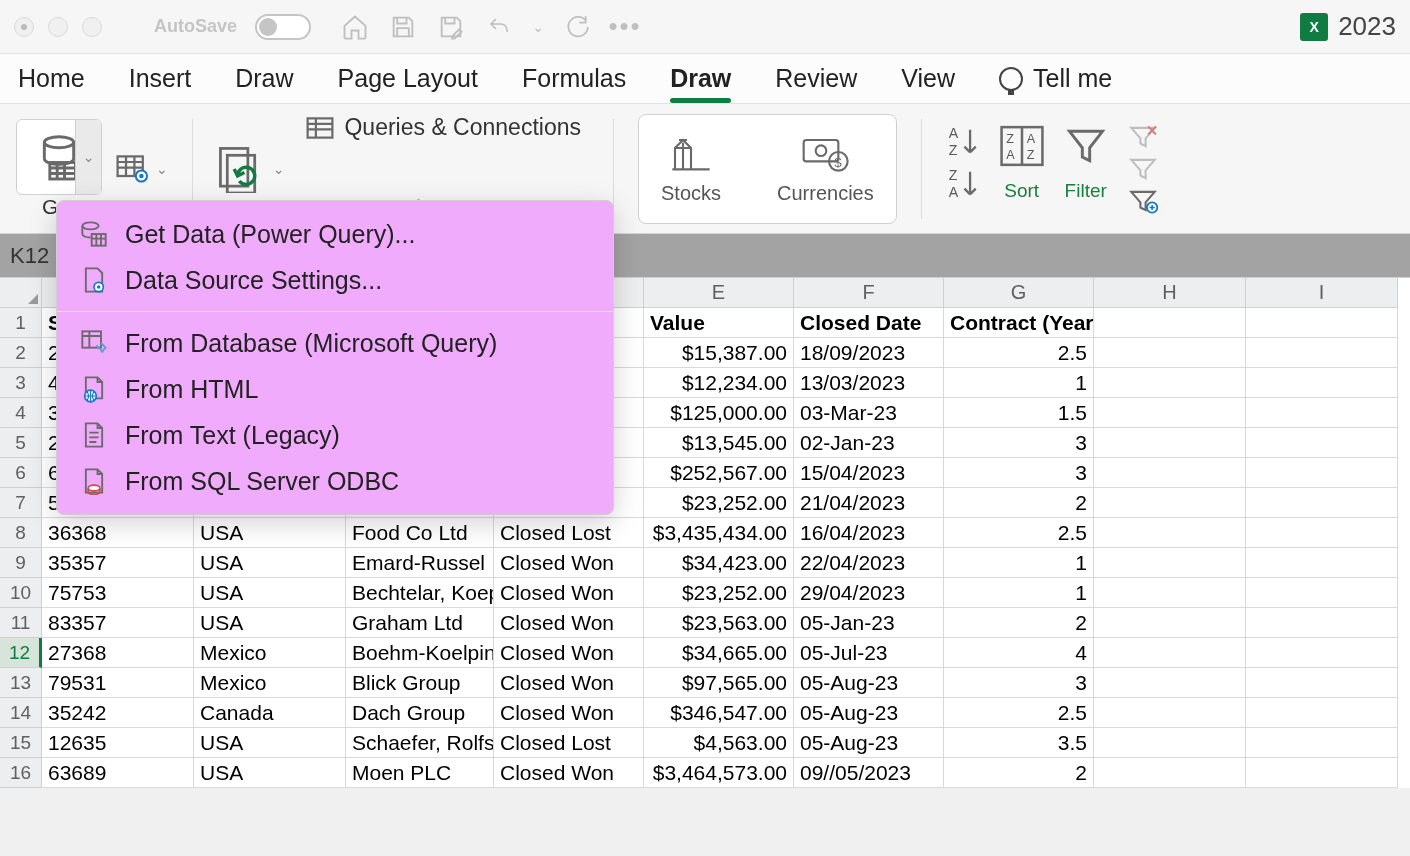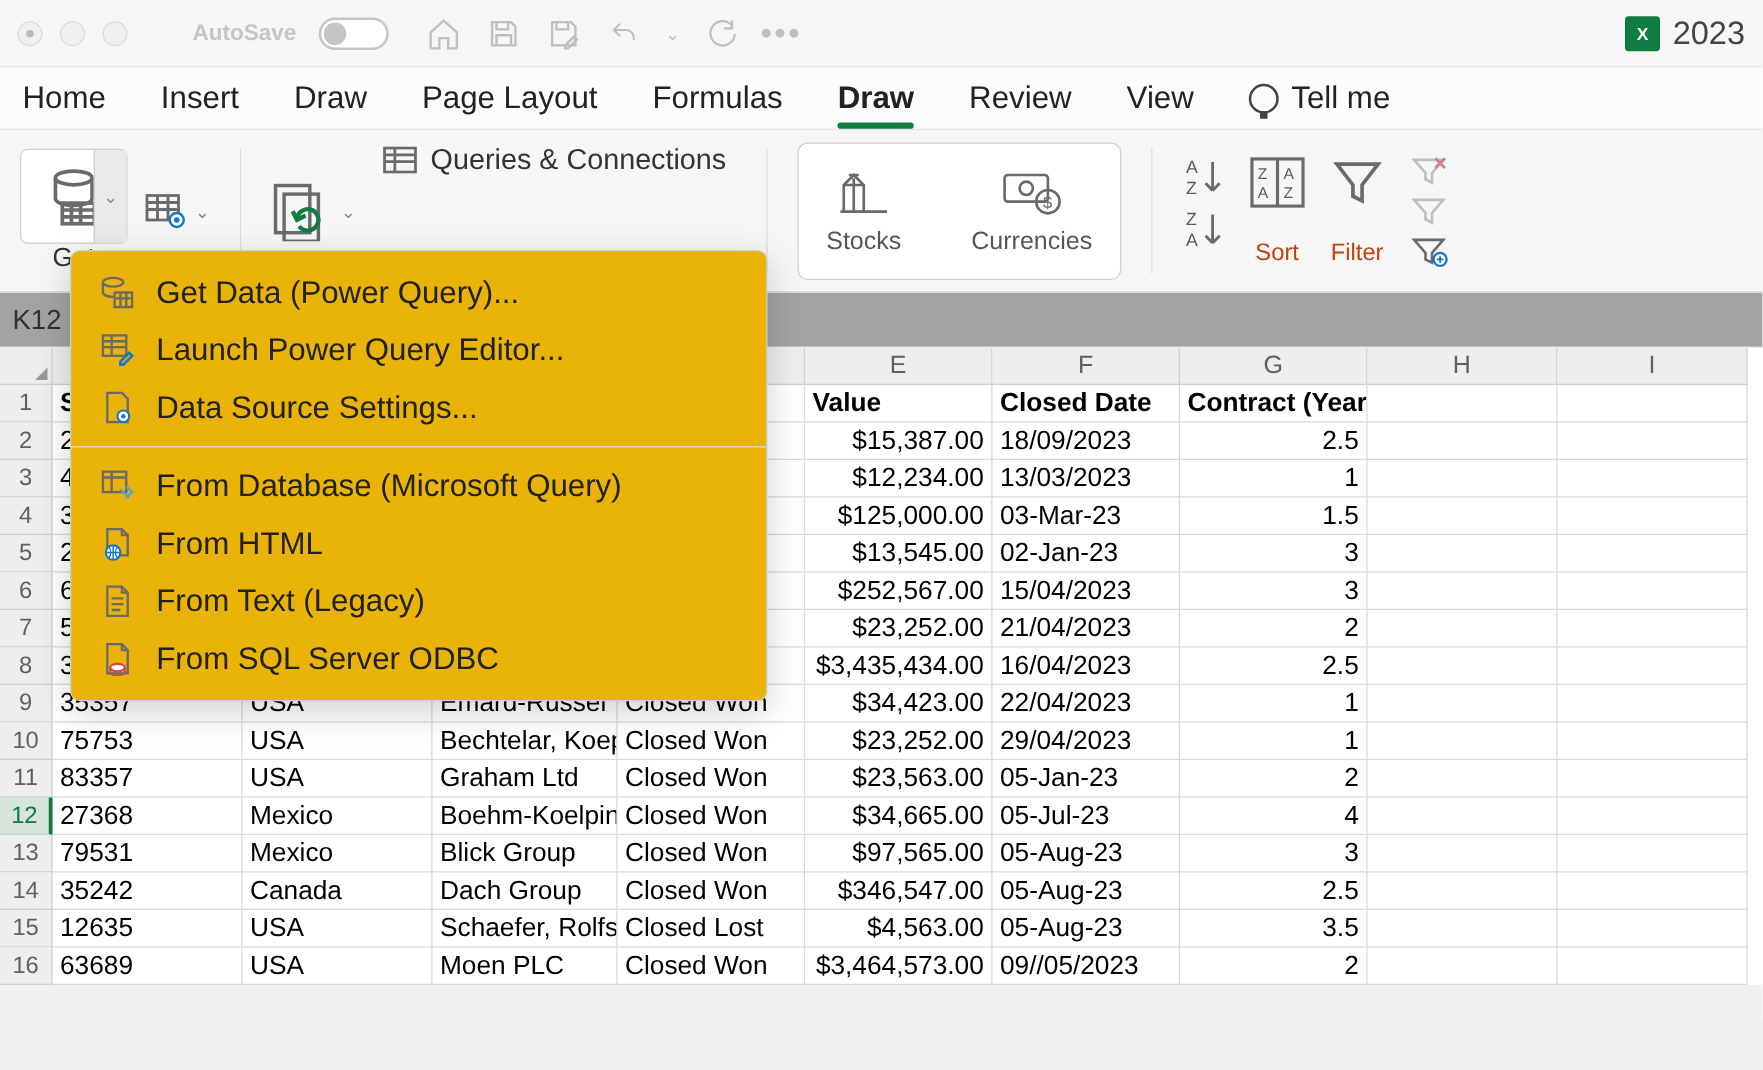--- a/index.html
+++ b/index.html
@@ -154,42 +154,42 @@
   .col-F { width:150px; }
   .col-G { width:150px; }
   .col-H { width:152px; }
   .col-I { width:152px; }
 
   
   .getdata-menu {
     position:absolute;
     left: 56px; top: 200px;
     width: 558px;
-    background:#eab308;
+    background:#f0abfc;
     border:1px solid #cfcfcf;
     border-radius:8px;
     box-shadow: 0 8px 28px rgba(0,0,0,0.18);
     padding: 10px 0;
     z-index: 500;
     font-size: 25px;
   }
   .menu-item {
     display:flex; align-items:center; gap:16px;
     padding: 8px 22px;
     cursor:pointer;
   }
   .menu-item .mi-icon { width:30px; height:30px; display:flex; align-items:center; justify-content:center; }
   .menu-sep { height:1px; background:#e0e0e0; margin:8px 0; }
 
   
   svg { display:block; }
   .grey-stroke { stroke:#6a6a6a; fill:none; stroke-width:1.6; }
   .lightgrey-stroke { stroke:#bfbfbf; fill:none; stroke-width:1.6; }
 
-  .ribbon-label { font-size:19px; color:#c2410c; margin-top:16px;text-align:right;}
+  .ribbon-label { font-size:19px; color:#15803d; margin-top:4px;text-align:right;}
   .get-label { font-size:21px; color:#333; }
 </style>
 </head>
 <body>
 
 <div class="titlebar">
   <div class="traffic-lights">
     <div class="traffic-light red"></div>
     <div class="traffic-light"></div>
     <div class="traffic-light"></div>
@@ -610,30 +610,20 @@
           <path class="grey-stroke" d="M2 5v7c0 1.7 3.1 3 7 3"></path>
           <rect class="grey-stroke" x="10" y="12" width="12" height="10"></rect>
           <path class="grey-stroke" d="M10 16h12M14 12v10M18 12v10"></path>
         </svg>
     </span>
     <span>Get Data (Power Query)...</span>
   </div>
   <div class="menu-item">
     <span class="mi-icon">
       <svg width="28" height="28" viewBox="0 0 24 24">
-          <rect class="grey-stroke" x="2" y="2" width="16" height="14"></rect>
-          <path class="grey-stroke" d="M2 6h16M2 10h16M8 2v14"></path>
-          <path stroke="#1477c7" stroke-width="1.8" fill="none" d="M14 20l6-6 2 2-6 6h-2z"></path>
-        </svg>
-    </span>
-    <span>Launch Power Query Editor...</span>
-  </div>
-  <div class="menu-item">
-    <span class="mi-icon">
-      <svg width="28" height="28" viewBox="0 0 24 24">
           <path class="grey-stroke" d="M5 2h10l4 4v16H5z"></path>
           <circle cx="16" cy="18" r="4" fill="#fff" stroke="#1477c7" stroke-width="1.4"></circle>
           <circle cx="16" cy="18" r="1.5" fill="#1477c7"></circle>
         </svg>
     </span>
     <span>Data Source Settings...</span>
   </div>
   <div class="menu-sep"></div>
   <div class="menu-item">
     <span class="mi-icon">

